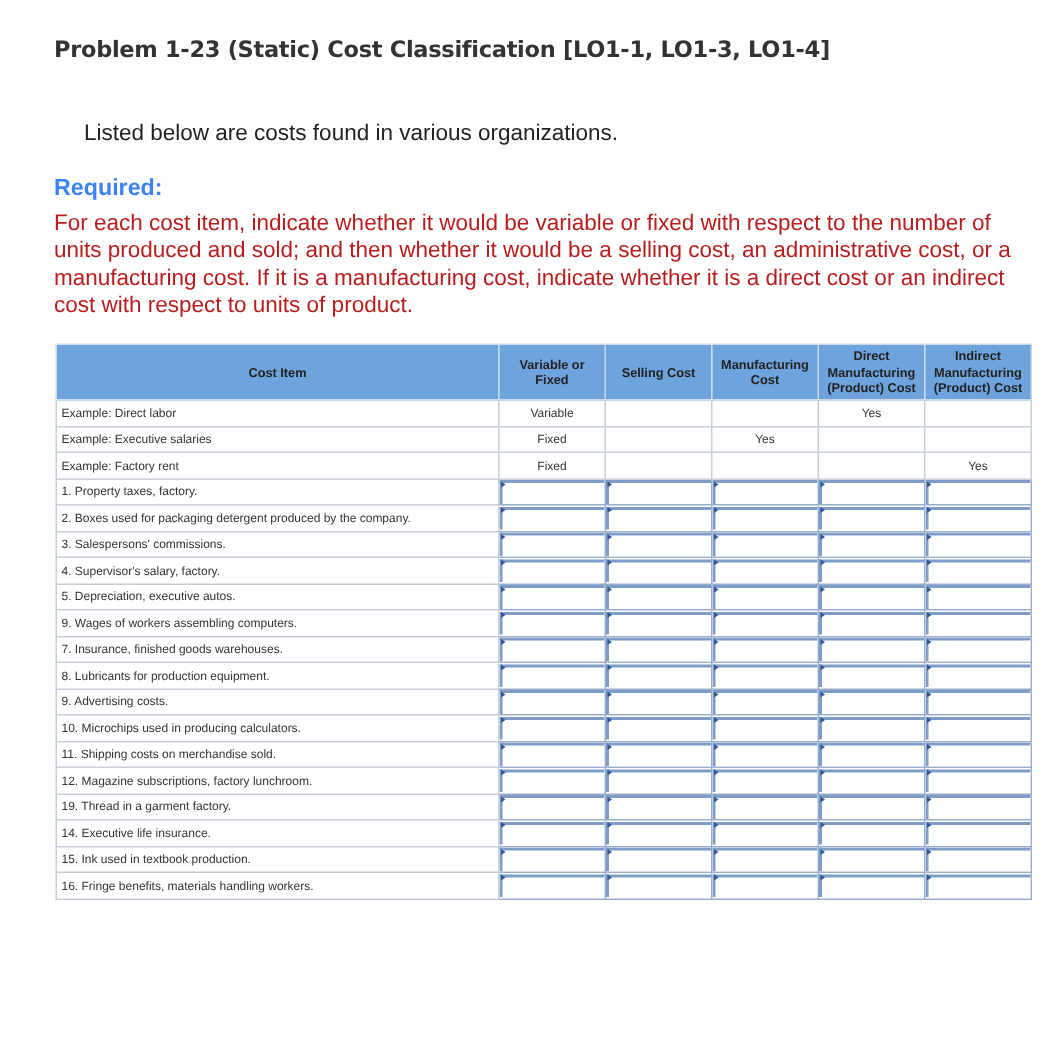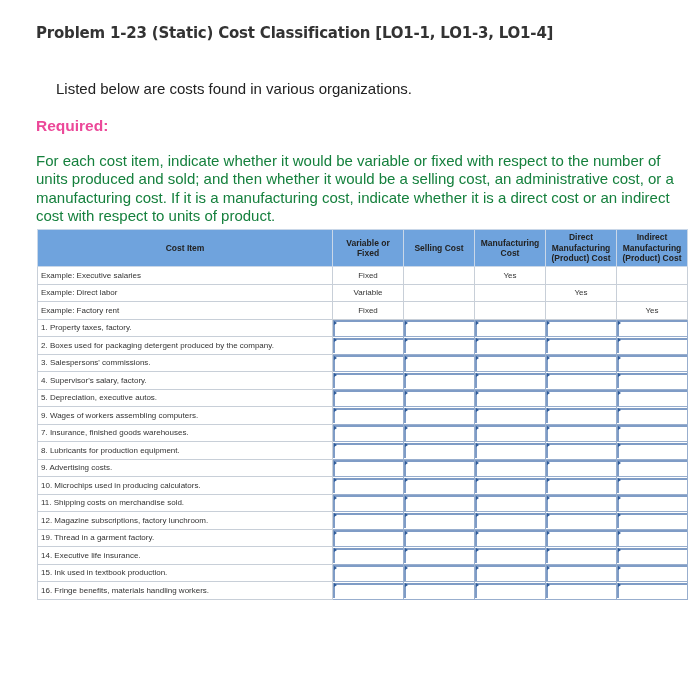--- a/index.html
+++ b/index.html
@@ -1,20 +1,20 @@
 <!DOCTYPE html>
 <html><head>
 <meta charset="utf-8">
 <style>
   html, body { margin:0; padding:0; background:#ffffff; }
   body { width:700px; height:700px; position:relative; overflow:hidden; font-family:"Liberation Sans", sans-serif; color:#222; }
   .title { position:absolute; left:36px; top:24px; font-size:15px; font-weight:bold; color:#333; font-family:"DejaVu Sans", sans-serif; letter-spacing:-0.2px; }
   .intro { position:absolute; left:36px; top:80px; font-size:15px; color:#222;margin-left:20px; }
-  .req-head { position:absolute; left:36px; top:117px; font-size:15.5px; font-weight:bold; color:#ec4899; }
-  .req-body { position:absolute; left:36px; top:152px; width:640px; font-size:15px; line-height:18.4px; color:#15803d; }
+  .req-head { position:absolute; left:36px; top:117px; font-size:15.5px; font-weight:bold; color:#3b82f6; }
+  .req-body { position:absolute; left:36px; top:140px; width:640px; font-size:15px; line-height:18.4px; color:#b91c1c; }
   table.grid { position:absolute; left:37px; top:229px; width:650px; border-collapse:collapse; table-layout:fixed; }
   table.grid th { background:#6fa3dd; color:#222; font-size:8.5px; font-weight:bold; border:1px solid #c9d7e8; height:36px; padding:0 1px; line-height:10.5px; text-align:center; }
   table.grid td { border:1px solid #c8cfd8; height:16.5px; font-size:8px; padding:0 3px; color:#333; white-space:nowrap; overflow:hidden; }
   table.grid td.v { text-align:center; }
   table.grid td.inp { padding:0; border:1px solid #98aece; position:relative; }
   .cell-input { display:block; width:100%; height:15.5px; border:none; border-top:2px solid #7f9cc6; border-left:2px solid #7f9cc6; box-sizing:border-box; background:#fff; }
   .flag { position:absolute; left:1px; top:1px; width:0; height:0; border-top:2px solid transparent; border-bottom:2px solid transparent; border-left:3px solid #2d5a98; }
 </style>
 </head>
 <body>
@@ -38,33 +38,33 @@
       <th>Cost Item</th>
       <th>Variable or Fixed</th>
       <th>Selling Cost</th>
       <th>Manufacturing Cost</th>
       <th>Direct Manufacturing (Product) Cost</th>
       <th>Indirect Manufacturing (Product) Cost</th>
     </tr>
   </thead>
   <tbody id="tbody">
       <tr>
+        <td>Example: Direct labor</td>
+        <td class="v">Variable</td>
+        <td class="v"></td>
+        <td class="v"></td>
+        <td class="v">Yes</td>
+        <td class="v"></td>
+      </tr>
+      <tr>
         <td>Example: Executive salaries</td>
         <td class="v">Fixed</td>
         <td class="v"></td>
         <td class="v">Yes</td>
         <td class="v"></td>
-        <td class="v"></td>
-      </tr>
-      <tr>
-        <td>Example: Direct labor</td>
-        <td class="v">Variable</td>
-        <td class="v"></td>
-        <td class="v"></td>
-        <td class="v">Yes</td>
         <td class="v"></td>
       </tr>
       <tr>
         <td>Example: Factory rent</td>
         <td class="v">Fixed</td>
         <td class="v"></td>
         <td class="v"></td>
         <td class="v"></td>
         <td class="v">Yes</td>
       </tr>

